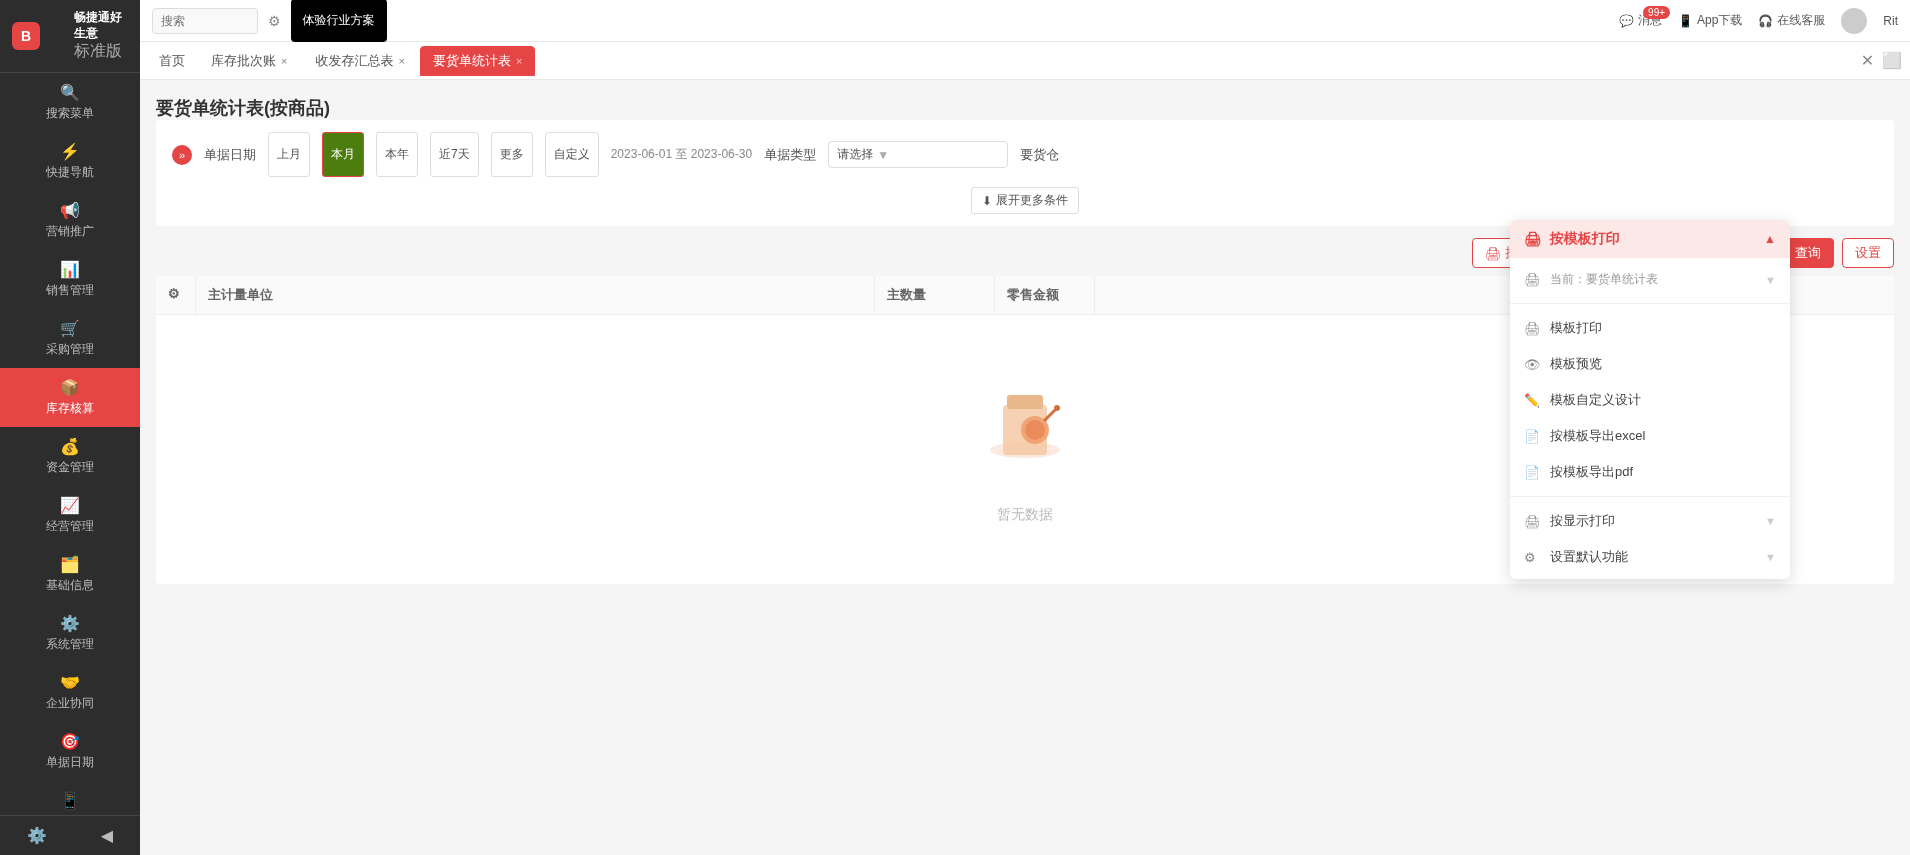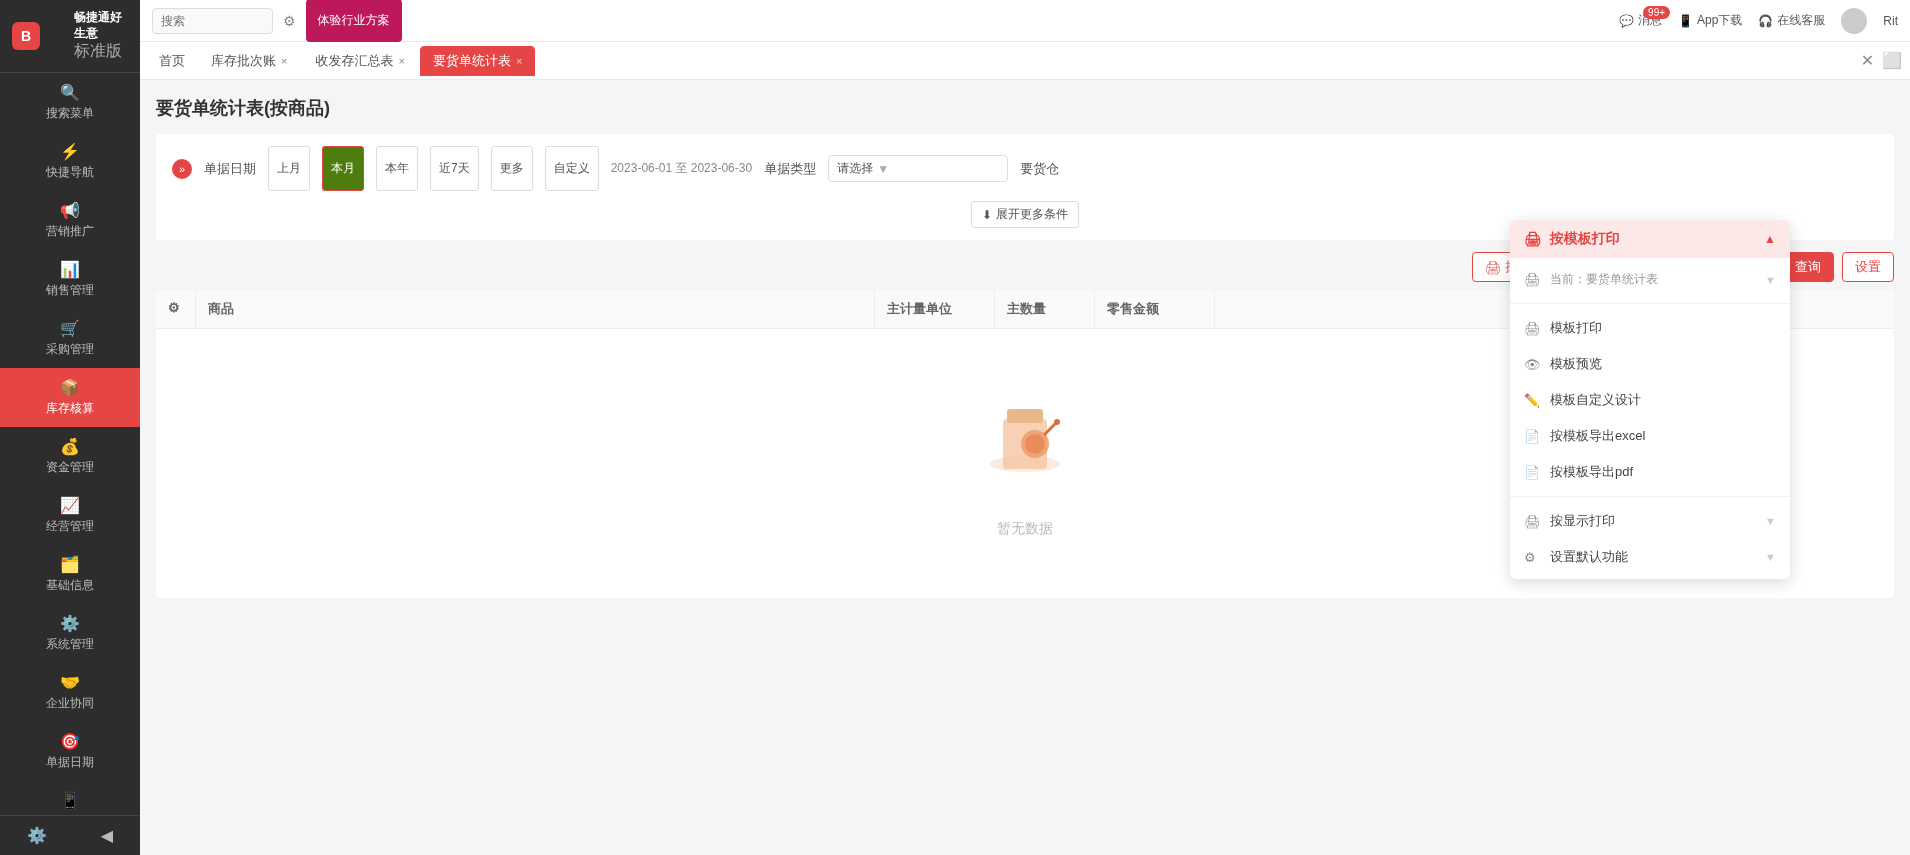--- a/index.html
+++ b/index.html
@@ -17,41 +17,41 @@
     .sidebar-item.active { background: #e54545; color: white; }
     .sidebar-item-icon { font-size: 16px; }
     .sidebar-bottom { padding: 10px 0; border-top: 1px solid #444; display: flex; justify-content: space-around; }
     .sidebar-bottom-icon { color: #bbb; cursor: pointer; font-size: 16px; }
 
     
     .main { flex: 1; display: flex; flex-direction: column; overflow: hidden; }
 
     
     .topbar { background: #fff; height: 42px; display: flex; align-items: center; padding: 0 12px; border-bottom: 1px solid #e8e8e8; gap: 10px; }
-    .topbar-search { width: 121px; height: 26px; border: 1px solid #ddd; border-radius: 4px; padding: 0 8px; font-size: 12px; color: #999; background: #f9f9f9; }
+    .topbar-search { width: 106px; height: 26px; border: 1px solid #ddd; border-radius: 4px; padding: 0 8px; font-size: 12px; color: #999; background: #f9f9f9; }
     .topbar-gear { color: #888; font-size: 14px; cursor: pointer; }
-    .topbar-trial { background: #be185d; color: white; border: none; border-radius: 4px; padding: 13px 12px; font-size: 12px; cursor: pointer; }
+    .topbar-trial { background: #000000; color: white; border: none; border-radius: 4px; padding: 13px 12px; font-size: 12px; cursor: pointer; }
     .topbar-right { margin-left: auto; display: flex; align-items: center; gap: 16px; }
     .topbar-right-item { display: flex; align-items: center; gap: 4px; color: #555; font-size: 12px; cursor: pointer; position: relative; }
     .badge { background: #e54545; color: white; font-size: 10px; border-radius: 8px; padding: 1px 5px; position: absolute; top: -6px; right: -8px; }
     .topbar-avatar { width: 26px; height: 26px; background: #ccc; border-radius: 50%; }
     .topbar-username { color: #555; font-size: 12px; }
 
     
     .tabbar { background: #fff; height: 38px; display: flex; align-items: center; padding: 0 8px; border-bottom: 1px solid #e8e8e8; gap: 2px; }
     .tab { display: flex; align-items: center; gap: 5px; padding: 5px 12px; border-radius: 4px 4px 0 0; font-size: 13px; cursor: pointer; color: #555; border: 1px solid transparent; }
     .tab.active { background: #e54545; color: white; border-color: #e54545; }
     .tab-close { font-size: 11px; opacity: 0.7; }
     .tab-home { color: #555; padding: 5px 10px; justify-content: flex-end; }
     .tab-maximize { margin-left: auto; display: flex; gap: 8px; }
     .tab-maximize span { font-size: 16px; cursor: pointer; color: #888; }
 
     
     .content { flex: 1; overflow: auto; padding: 16px; background: #f5f5f5; position: relative; }
-    .page-title { font-size: 18px; font-weight: bold; color: #333; margin-bottom: 14px; }
+    .page-title { font-size: 18px; font-weight: bold; color: #333; margin-bottom: 0; }
 
     
     .filter-bar { background: #fff; border-radius: 4px; padding: 12px 16px; margin-bottom: 12px; }
     .filter-row { display: flex; align-items: center; gap: 12px; flex-wrap: wrap; }
     .filter-label { color: #555; font-size: 13px; flex-shrink: 0; }
     .filter-expand-icon { width: 20px; height: 20px; background: #e54545; color: white; border-radius: 50%; display: flex; align-items: center; justify-content: center; font-size: 11px; cursor: pointer; flex-shrink: 0; }
     .date-btn { padding: 13px 8px; border: 1px solid #ddd; border-radius: 3px; font-size: 12px; cursor: pointer; color: #555; background: white; }
     .date-btn.active { background: #4d7c0f; color: white; border-color: #e54545; }
     .date-range { font-size: 12px; color: #888; }
     .filter-select { border: 1px solid #ddd; border-radius: 4px; padding: 4px 8px; font-size: 12px; color: #555; background: white; cursor: pointer; display: flex; align-items: center; gap: 4px; min-width: 180px; }
@@ -256,21 +256,20 @@
         <span class="toolbar-btn-text">刷新</span>
       </div>
       <span class="toolbar-dots">···</span>
       <button class="toolbar-btn primary">查询</button>
       <button class="toolbar-btn" style="color:#e54545; border-color:#e54545;">设置</button>
     </div>
 
     <div class="table-wrap">
       <div class="table-header">
         <div class="th">⚙</div>
-        <div class="th">商品</div>
         <div class="th">主计量单位</div>
         <div class="th">主数量</div>
         <div class="th">零售金额</div>
         <div class="th"></div>
       </div>
 
       <div class="empty-state">
         <div class="empty-icon">
           <svg width="100" height="100" viewBox="0 0 100 100">
             <ellipse cx="50" cy="75" rx="35" ry="8" fill="#f5d5c0" opacity="0.5"></ellipse>

